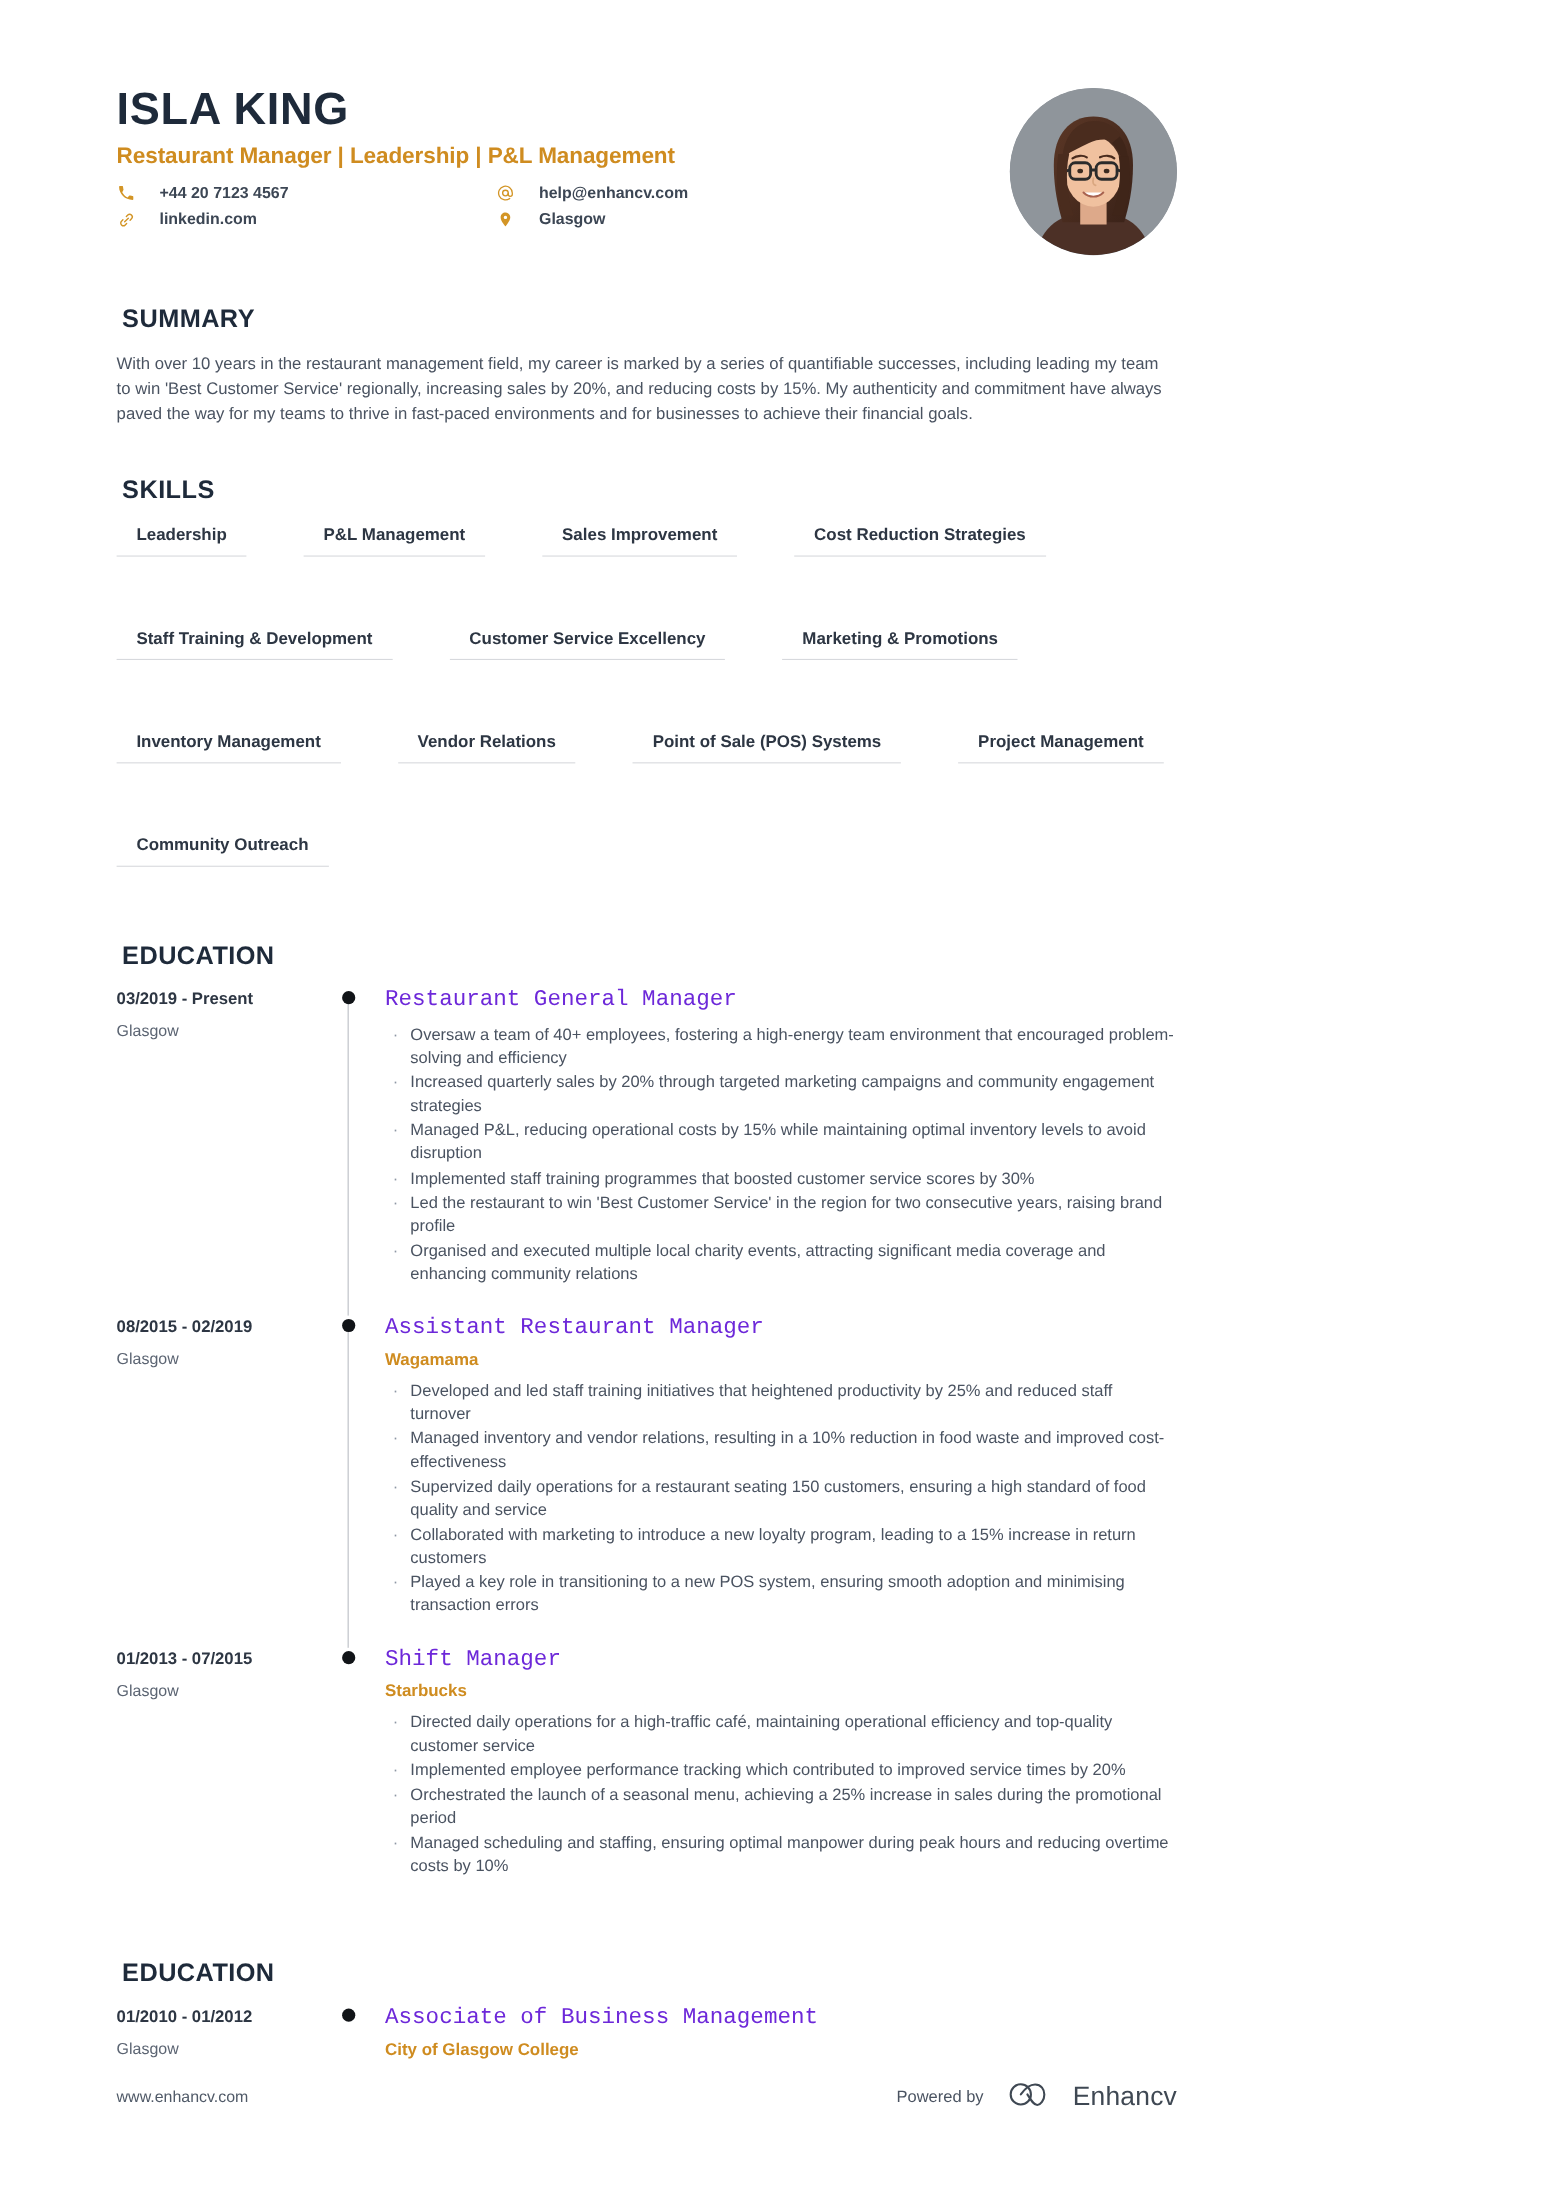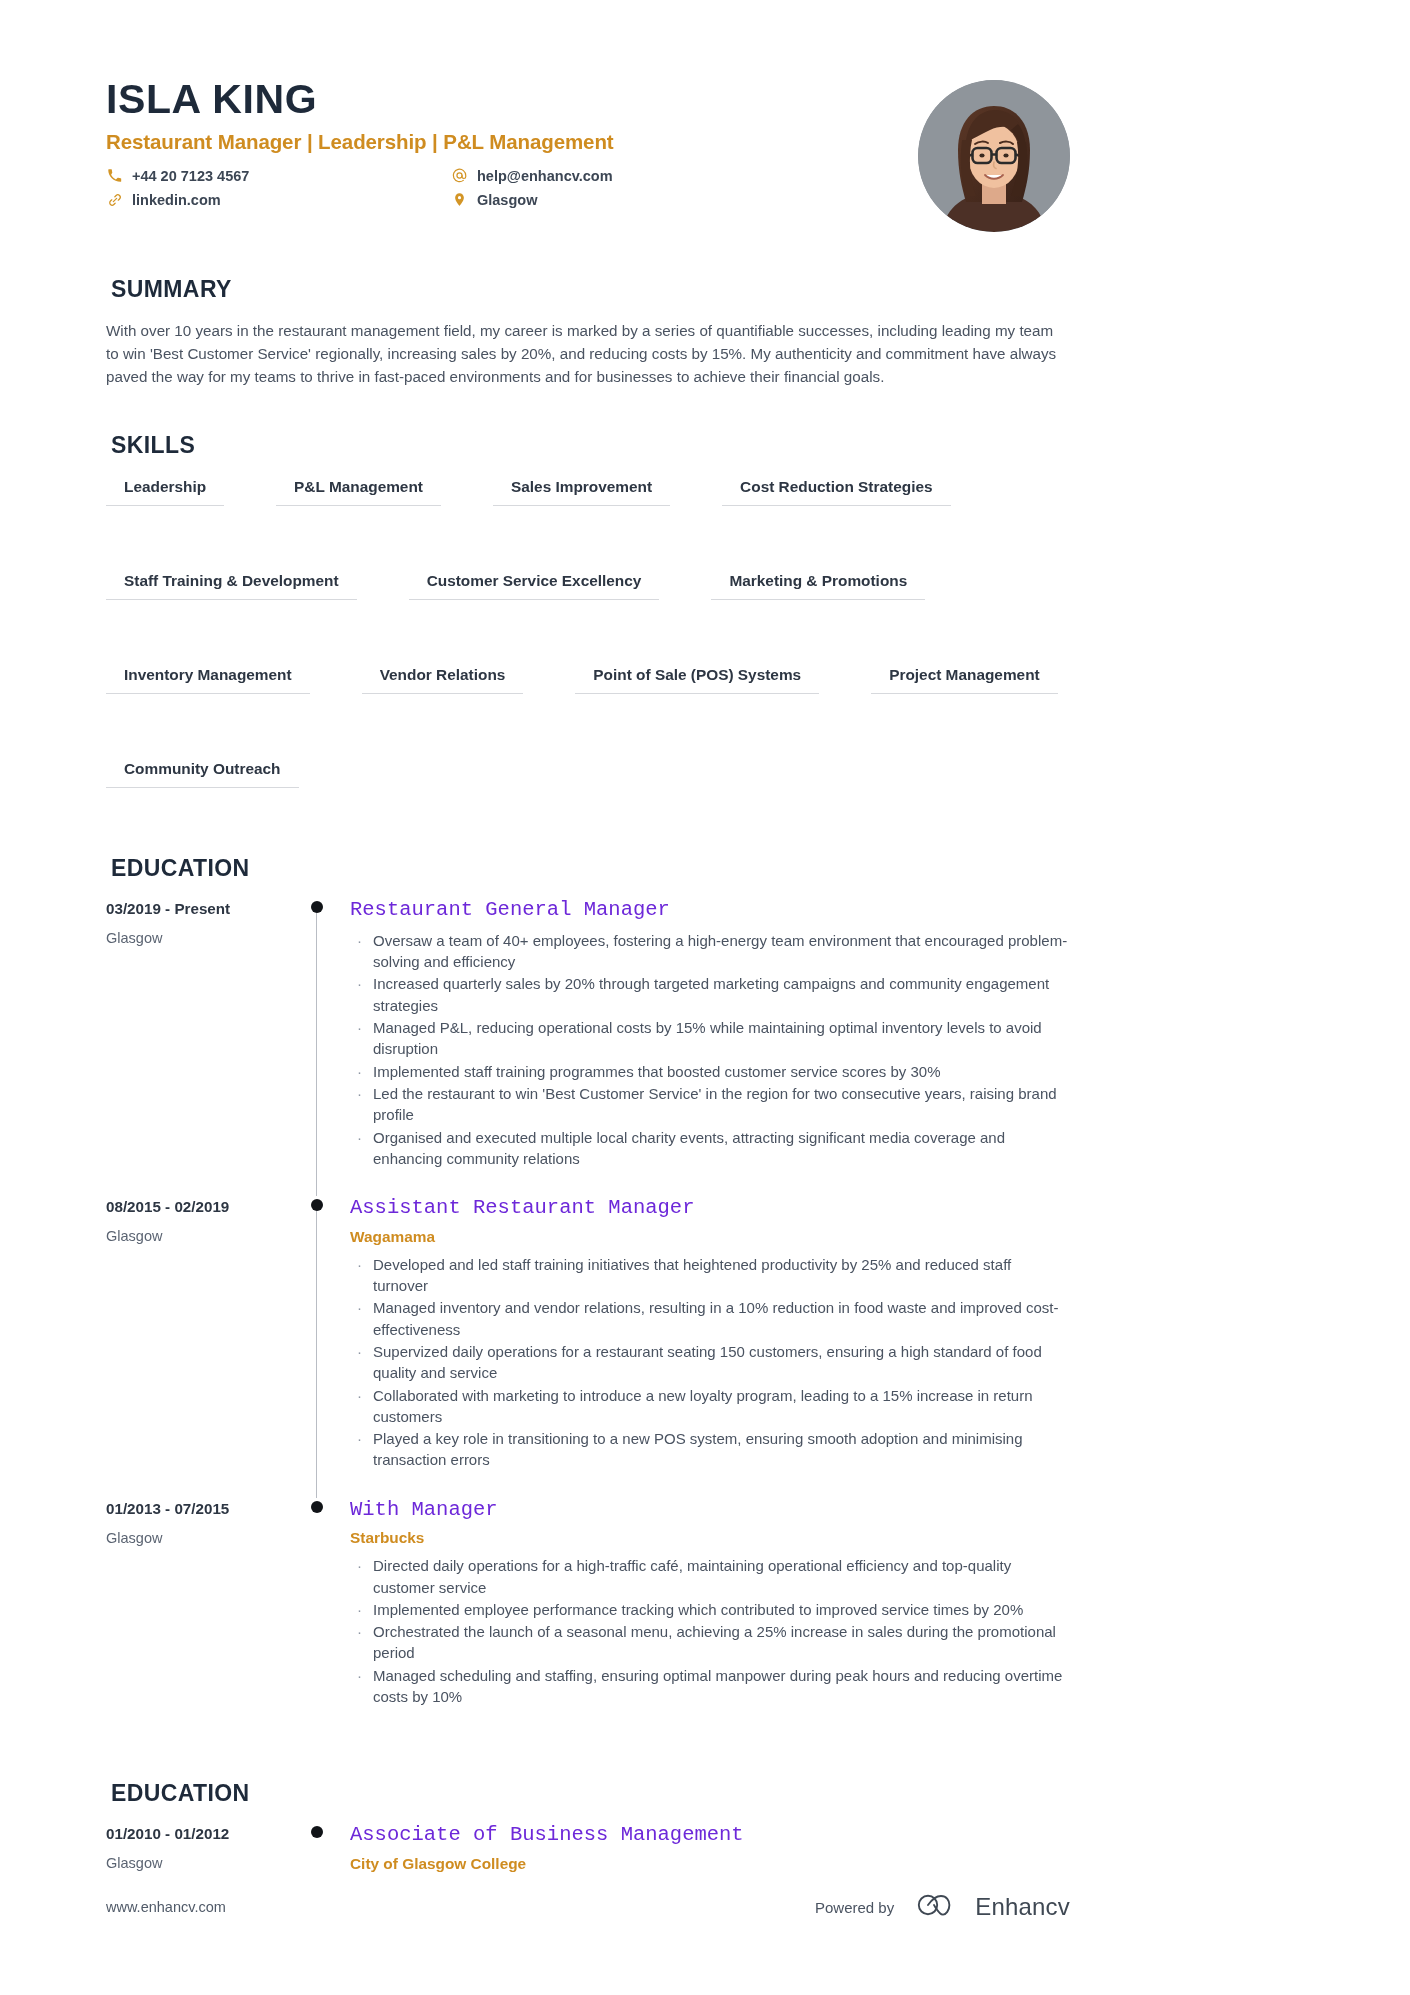--- a/index.html
+++ b/index.html
@@ -48,21 +48,21 @@
   }
   .contact-grid {
     display: flex;
     flex-wrap: wrap;
     width: 690px;
   }
   .contact-item {
     width: 50%;
     display: flex;
     align-items: center;
-    gap: 9px;
+    gap: 22px;
     font-size: 14.5px;
     font-weight: bold;
     color: #3c4654;
     margin-bottom: 7px;
     white-space: nowrap;
   }
   .ci-icon {
     width: 17px;
     height: 17px;
     display: inline-flex;
@@ -452,21 +452,21 @@
     <div class="entry">
       <div class="entry-left">
         <div class="entry-date">01/2013 - 07/2015</div>
         <div class="entry-location">Glasgow</div>
       </div>
       <div class="entry-rail">
 
         <div class="rail-dot"></div>
       </div>
       <div class="entry-right">
-        <div class="entry-title">With Manager</div>
+        <div class="entry-title">Shift Manager</div>
         <div class="entry-company">Starbucks</div>
         <ul class="bullets">
           <li class="bullet">
               <span class="bullet-mark">·</span>
               <span class="bullet-text">Directed daily operations for a high-traffic café, maintaining operational efficiency and top-quality customer service</span>
             </li>
           <li class="bullet">
               <span class="bullet-mark">·</span>
               <span class="bullet-text">Implemented employee performance tracking which contributed to improved service times by 20%</span>
             </li>

